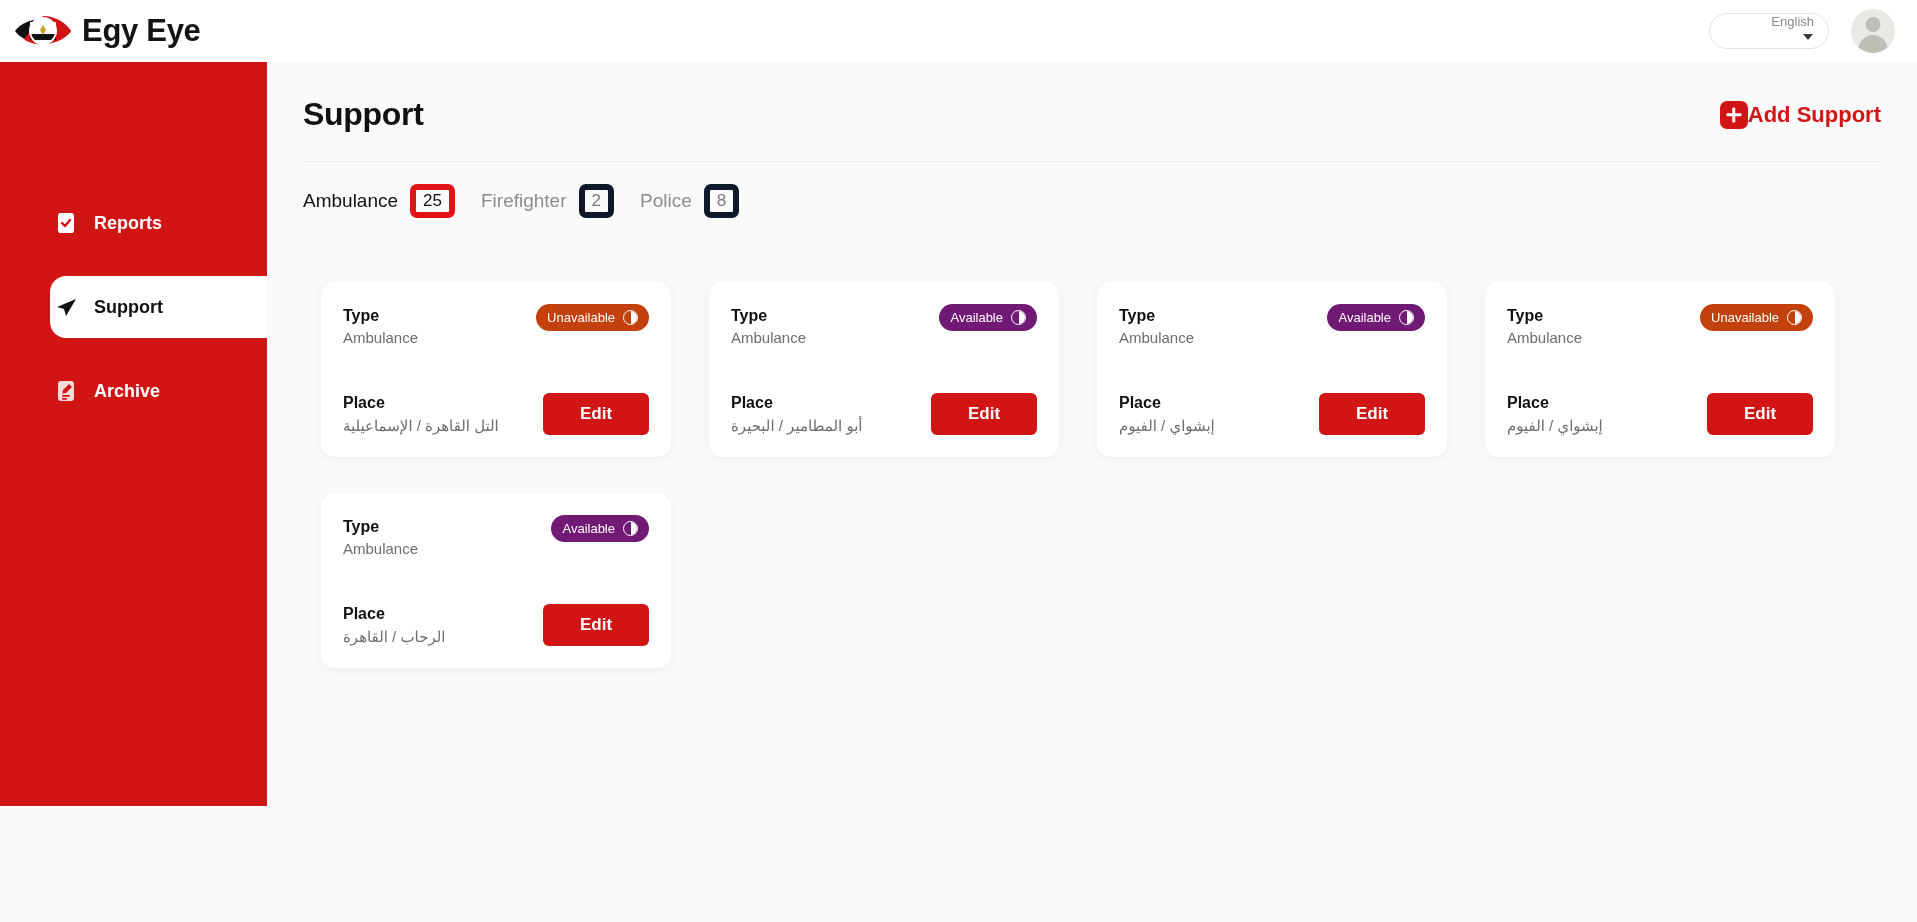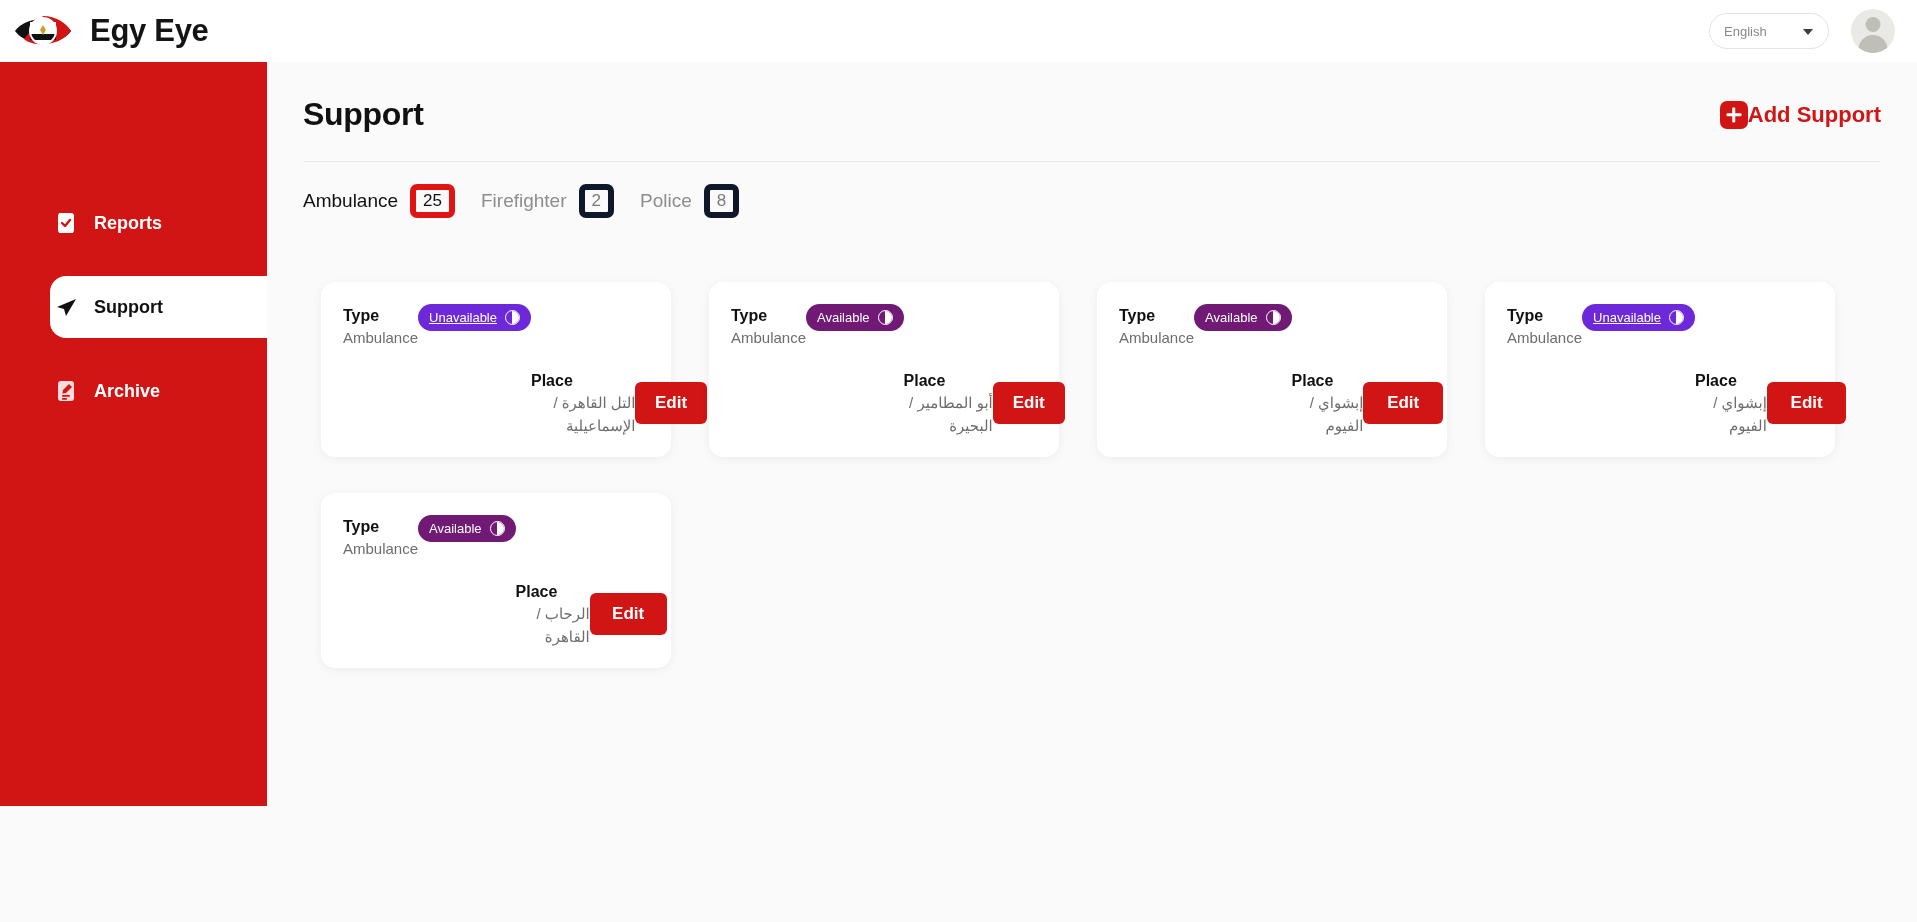--- a/index.html
+++ b/index.html
@@ -15,32 +15,32 @@
   .app { position: relative; width: 1917px; height: 922px; background: #fafafa; }
 
   
   .topbar {
     position: absolute; top: 0; left: 0;
     width: 1917px; height: 62px;
     background: #ffffff;
     display: flex; align-items: center;
     z-index: 6;
   }
-  .brand { display: flex; align-items: center; gap: 16px; padding-left: 12px; }
+  .brand { display: flex; align-items: center; gap: 8px; padding-left: 12px; }
   .logo-eye { width: 62px; height: 44px; position: relative; }
   .brand-name { font-size: 31px; font-weight: 700; color: #141414; letter-spacing: -0.3px; }
 
   .topbar-right {
     margin-left: auto; display: flex; align-items: center;
     gap: 22px; padding-right: 22px;
   }
   .lang-select {
     width: 120px; height: 36px; border: 1px solid #e3e3e3; border-radius: 18px;
-    background: #fff; display: flex; align-items: center;
-    padding: 0 14px; font-size: 13px; color: #8a8a8a;
+    background: #fff; display: flex; align-items: flex-end;
+    padding: 0 14px; font-size: 13px; color: #8a8a8a; flex-direction: column;
   }
   .lang-select .chev { margin-left: auto; }
   .avatar {
     width: 44px; height: 44px; border-radius: 50%;
     background: #e9e9e6; position: relative; overflow: hidden;
   }
   .avatar::before {
     content: ""; position: absolute; left: 50%; top: 8px;
     width: 15px; height: 15px; border-radius: 50%;
     background: #bfbfb8; transform: translateX(-50%);
@@ -121,35 +121,35 @@
   
   .cards {
     display: flex; flex-wrap: wrap; gap: 36px 38px;
     padding: 64px 0 0 18px;
   }
   .card {
     width: 350px; height: 175px;
     background: #ffffff; border-radius: 14px;
     box-shadow: 0 2px 10px rgba(0,0,0,0.055);
     padding: 22px 22px 20px 22px;
-    display: flex; flex-direction: row;
+    display: flex; flex-direction: column;
   }
   .card-row { display: flex; align-items: flex-start; }
   .card-row.second { margin-top: auto; align-items: center; }
   .field-label { font-size: 16px; font-weight: 700; color: #111; line-height: 1.45; }
   .field-value { font-size: 15px; color: #6d6d6d; line-height: 1.5; }
   .field-value.rtl { direction: rtl; text-align: right; unicode-bidi: embed; }
 
   .badge {
     margin-left: auto; display: inline-flex; align-items: center; gap: 8px;
     height: 27px; padding: 0 11px; border-radius: 14px;
     font-size: 13px; color: #ffffff; white-space: nowrap;
   }
   .badge.available   { background: #701a75; align-items: center; }
-  .badge.unavailable { background: #6d28d9; text-decoration: underline; }
+  .badge.unavailable { background: #c2410c; }
   .badge-dot {
     width: 15px; height: 15px; border-radius: 50%;
     border: 1.6px solid #fff; position: relative; overflow: hidden; flex: none;
   }
   .badge-dot::after {
     content: ""; position: absolute; right: 0; top: 0;
     width: 50%; height: 100%; background: #fff;
   }
 
   .edit-btn {

